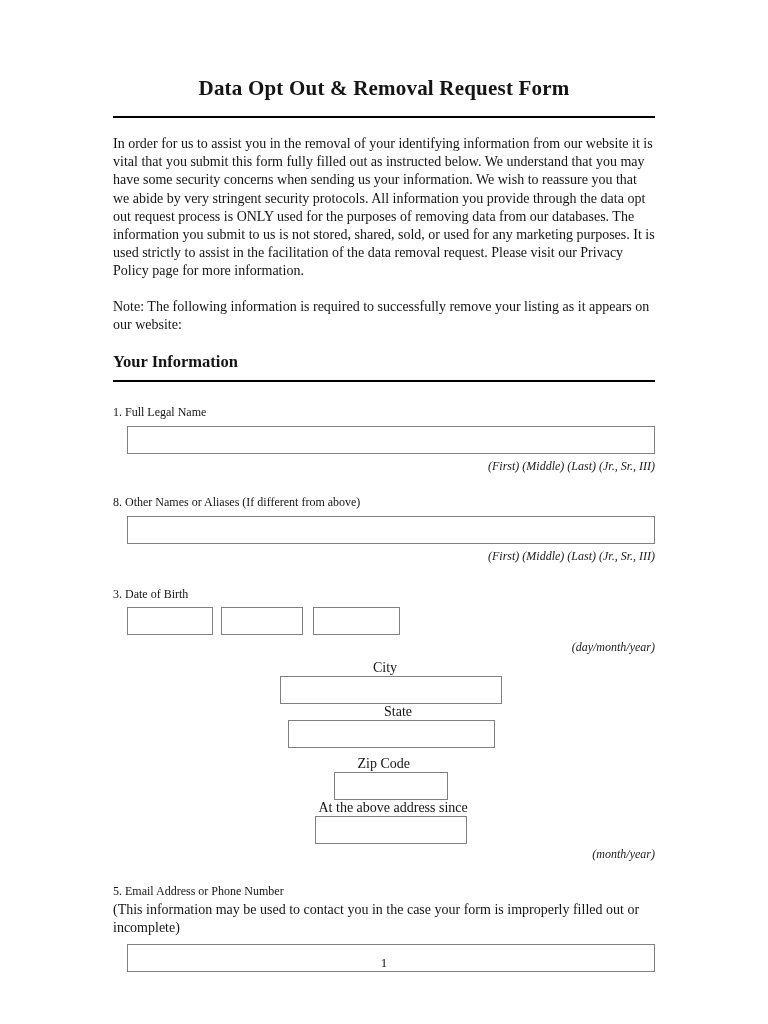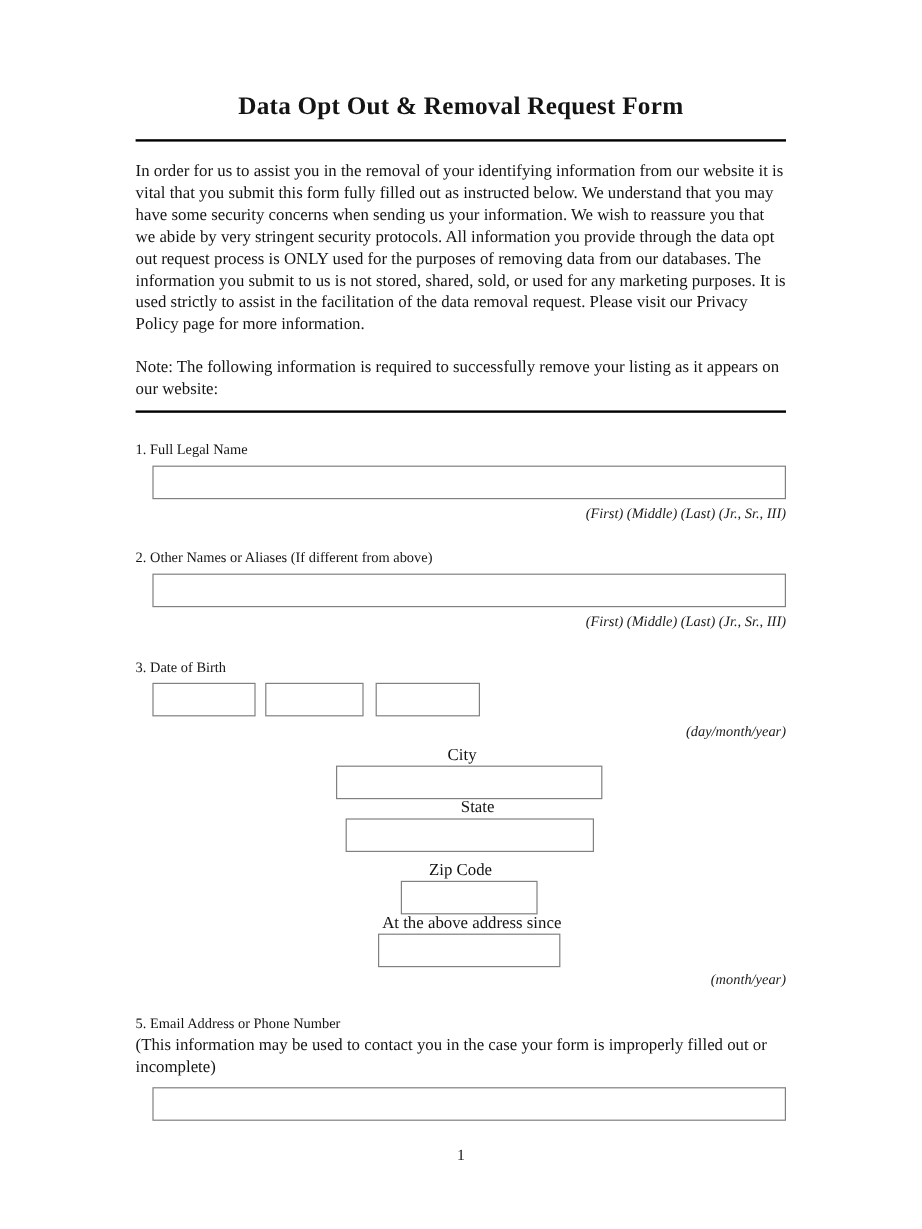--- a/index.html
+++ b/index.html
@@ -120,27 +120,28 @@
 
 <div class="page">
   <div class="content">
 
     <h1 class="doc-title">Data Opt Out &amp; Removal Request Form</h1>
     <div class="rule"></div>
 
     <p class="body-text">In order for us to assist you in the removal of your identifying information from our website it is vital that you submit this form fully filled out as instructed below. We understand that you may have some security concerns when sending us your information. We wish to reassure you that we abide by very stringent security protocols. All information you provide through the data opt out request process is ONLY used for the purposes of removing data from our databases. The information you submit to us is not stored, shared, sold, or used for any marketing purposes. It is used strictly to assist in the facilitation of the data removal request. Please visit our Privacy Policy page for more information.</p>
     <p class="body-text">Note: The following information is required to successfully remove your listing as it appears on our website:</p>
 
+    <h2 class="section-heading">Your Information</h2>
     <div class="rule rule-section"></div>
 
     <div class="field-label">1. Full Legal Name</div>
     <input type="text" class="text-input full-input" value="" style="">
     <div class="caption">(First) (Middle) (Last) (Jr., Sr., III)</div>
 
-    <div class="field-label tight">2. Other Names or Aliases (If different from above)</div>
+    <div class="field-label tight">8. Other Names or Aliases (If different from above)</div>
     <input type="text" class="text-input full-input" value="" style="">
     <div class="caption">(First) (Middle) (Last) (Jr., Sr., III)</div>
 
     <div class="field-label loose">3. Date of Birth</div>
     <div class="dob-row">
       <input type="text" class="text-input dob-day" value="" style="">
       <input type="text" class="text-input dob-month" value="" style="">
       <input type="text" class="text-input dob-year" value="" style="">
     </div>
     <div class="caption">(day/month/year)</div>

